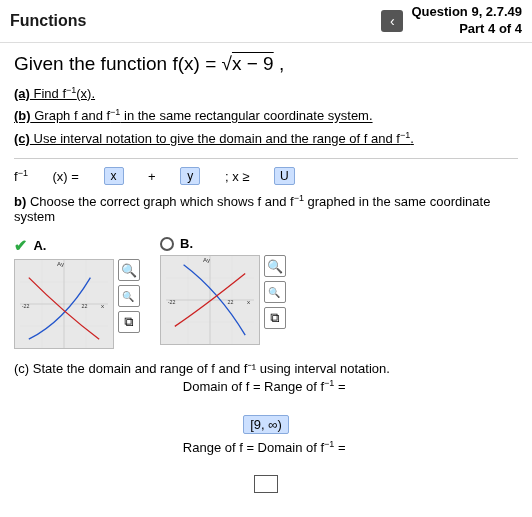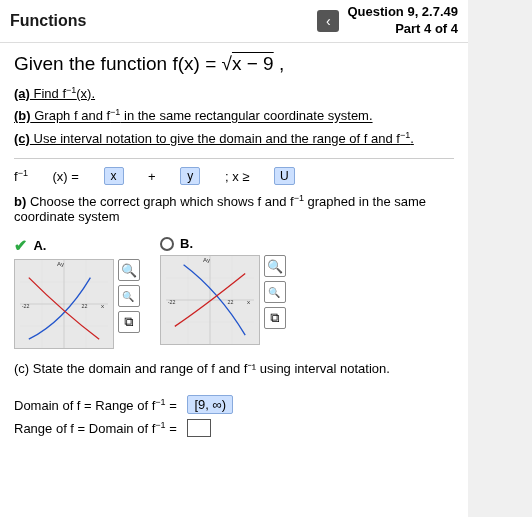--- a/index.html
+++ b/index.html
@@ -6,21 +6,21 @@
     body {
       font-family: Arial, sans-serif;
       font-size: 14px;
       background: #f0f0f0;
       width: 532px;
       min-height: 517px;
       position: relative;
     }
     .container {
       background: #fff;
-      width: 468px;
+      width: 532px;
       min-height: 517px;
       position: relative;
     }
     .header {
       display: flex;
       align-items: center;
       justify-content: space-between;
       padding: 4px 10px;
       background: #fff;
       border-bottom: 1px solid #ddd;
@@ -155,28 +155,29 @@
       height: 22px;
       border: 1px solid #888;
       background: #fff;
       cursor: pointer;
       display: flex; align-items: center; justify-content: center;
       font-size: 13px;
       border-radius: 2px;
     }
     .part-c-label {
       font-size: 13px;
-      margin-bottom: 18px;
+      margin-bottom: 1px;
     }
     .domain-range-row {
       font-size: 13px;
       margin-bottom: 5px;
       display: flex;
       align-items: center;
-      gap: 7px;
+      gap: 20px;
+      flex-direction: column;
     }
     .answer-box {
       background: #cce0ff;
       border: 1px solid #88aadd;
       padding: 1px 6px;
       border-radius: 2px;
       font-size: 13px;
       display: inline-flex;
       align-items: center;
     }

